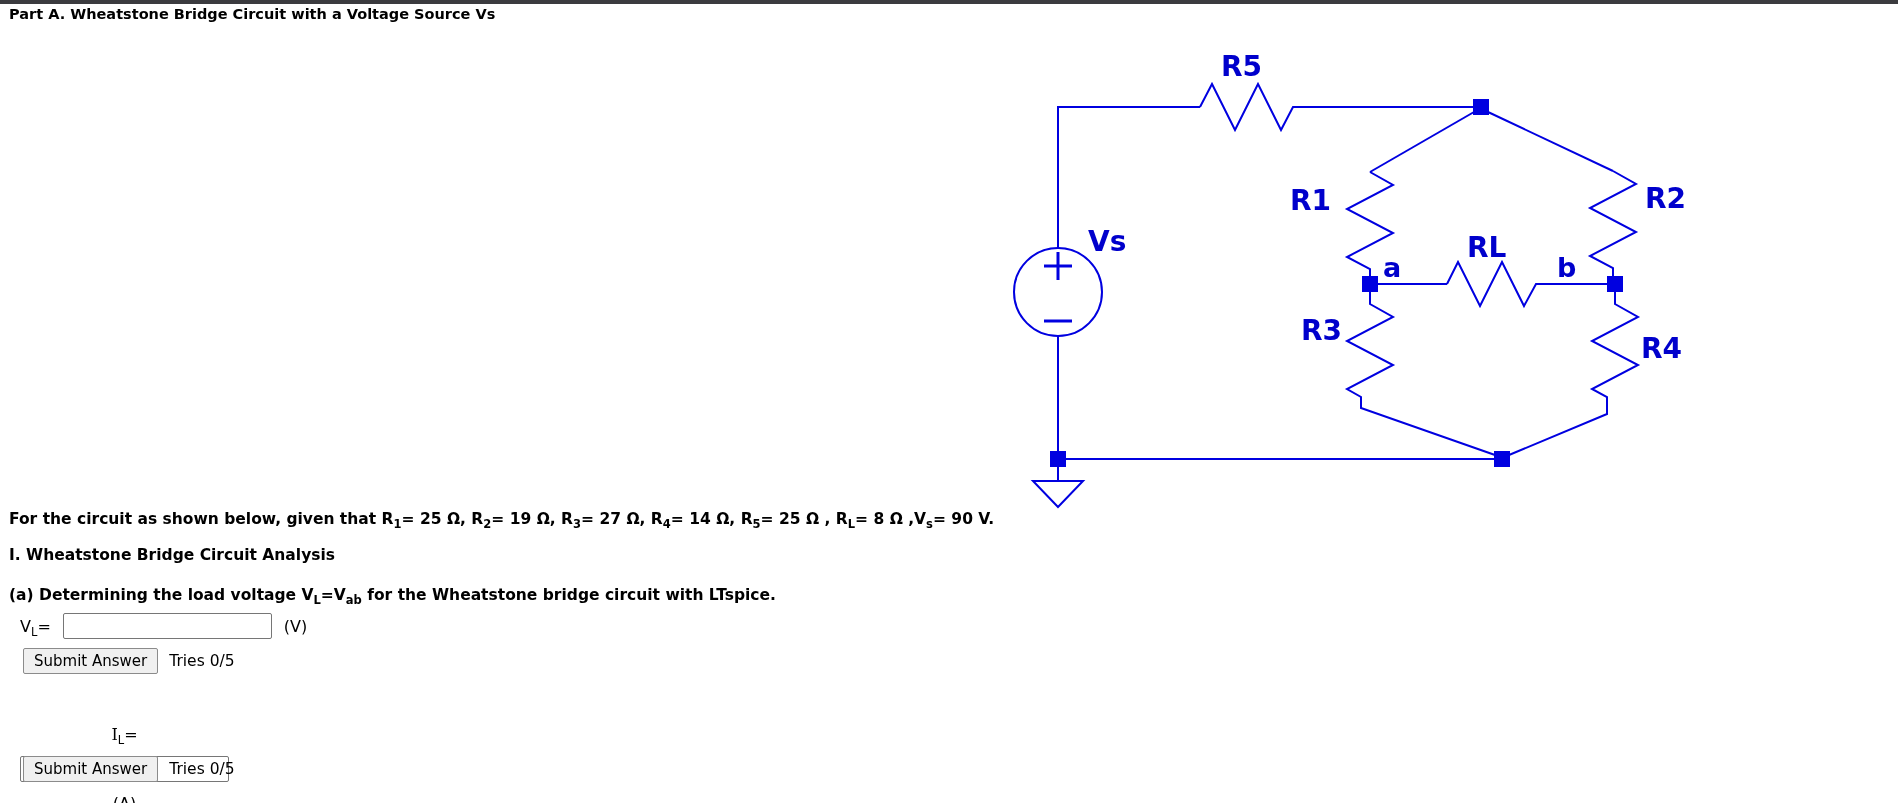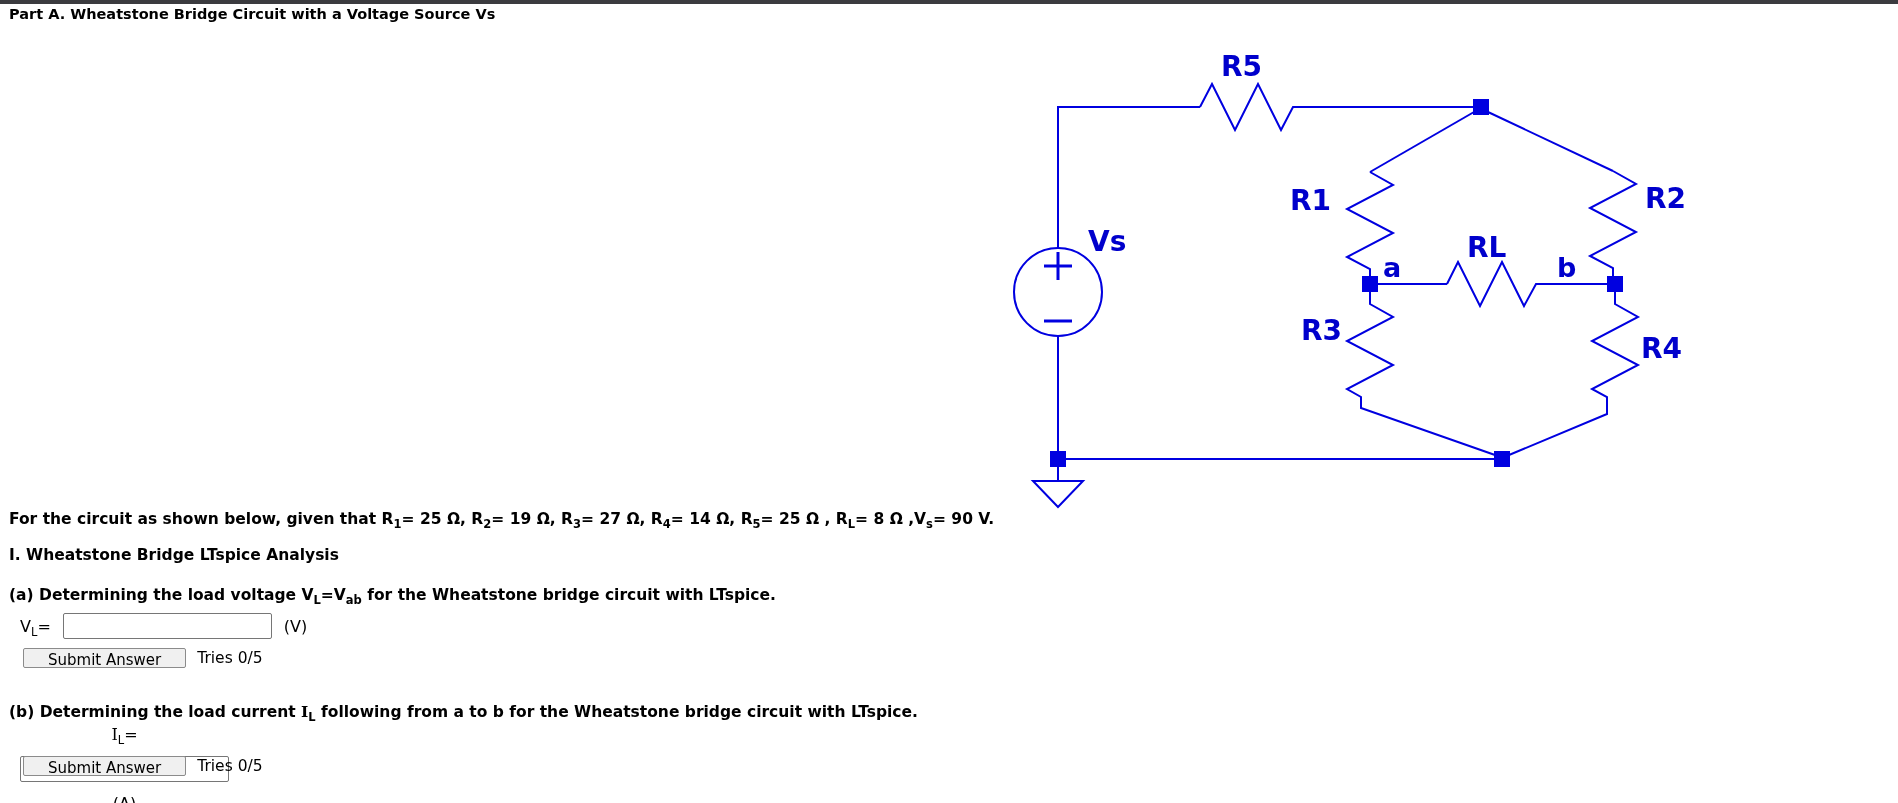--- a/index.html
+++ b/index.html
@@ -14,21 +14,21 @@
   .prompt-b{top:702px;}
   sub{font-size:11.5px;line-height:0;}
   .math{font-family:"DejaVu Serif","Liberation Serif",serif;}
   .answer-row{position:absolute;left:20px;display:flex;align-items:center;gap:12px;font-size:16px;white-space:nowrap;}
   .row-a{top:613px;}
   .row-b{top:725px;flex-direction:column;}
   .answer-input{width:209px;height:26px;box-sizing:border-box;border:1px solid #767676;border-radius:2px;background:#fff;font-size:14px;padding:1px 4px;font-family:inherit;}
   .submit-row{position:absolute;left:23px;display:flex;align-items:center;gap:11px;font-size:15.5px;white-space:nowrap;}
   .srow-a{top:648px;}
   .srow-b{top:756px;}
-  .submit-btn{font-family:inherit;font-size:15px;color:#000;background:#f0f0f0;border:1px solid #8b8b8b;border-radius:2px;padding:2px 24px;height:20px;box-sizing:border-box;cursor:pointer;}
+  .submit-btn{font-family:inherit;font-size:15px;color:#000;background:#f0f0f0;border:1px solid #8b8b8b;border-radius:2px;padding:2px 10px;height:26px;box-sizing:border-box;cursor:pointer;}
   .schematic{position:absolute;left:1000px;top:30px;}
   .schematic text{font-family:"DejaVu Sans","Liberation Sans",sans-serif;font-weight:bold;fill:var(--clabel,#0000cc);}
   .wire{stroke:var(--wire,#0000e0);stroke-width:2;fill:none;}
   .wire-thick{stroke:var(--wire,#0000e0);stroke-width:3;fill:none;}
   .nodebox{fill:var(--wire,#0000e0);stroke:none;}
 </style>
 </head>
 <body>
 
 <div class="page">
@@ -68,36 +68,35 @@
     <text x="1645" y="208" font-size="28">R2</text>
     <text x="1301" y="340" font-size="28">R3</text>
     <text x="1641" y="358" font-size="28">R4</text>
     <text x="1467" y="257" font-size="28">RL</text>
     <text x="1383" y="277" font-size="27">a</text>
     <text x="1557" y="277" font-size="27">b</text>
   </svg>
 
   <div class="bodyline given">For the circuit as shown below, given that R<sub>1</sub>= 25 Ω, R<sub>2</sub>= 19 Ω, R<sub>3</sub>= 27 Ω, R<sub>4</sub>= 14 Ω, R<sub>5</sub>= 25 Ω , R<sub>L</sub>= 8 Ω ,V<sub>s</sub>= 90 V.</div>
 
-  <div class="bodyline heading">I. Wheatstone Bridge LTspice Analysis</div>
+  <div class="bodyline heading">I. Wheatstone Bridge Circuit Analysis</div>
 
   <div class="bodyline prompt-a">(a) Determining the load voltage V<sub>L</sub>=V<sub>ab</sub> for the Wheatstone bridge circuit with LTspice.</div>
 
   <div class="answer-row row-a">
     <span>V<sub>L</sub>=</span>
     <input class="answer-input" type="text" value="" style="">
     <span>(V)</span>
   </div>
 
   <div class="submit-row srow-a">
     <button class="submit-btn">Submit Answer</button>
     <span>Tries 0/5</span>
   </div>
 
-  <div class="bodyline prompt-b">(b) Determining the load current <span class="math">I</span><sub>L</sub> following from a to b for the Wheatstone bridge circuit with LTspice.</div>
 
   <div class="answer-row row-b">
     <span><span class="math">I</span><sub>L</sub>=</span>
     <input class="answer-input" type="text" value="" style="">
     <span>(A)</span>
   </div>
 
   <div class="submit-row srow-b">
     <button class="submit-btn">Submit Answer</button>
     <span>Tries 0/5</span>

